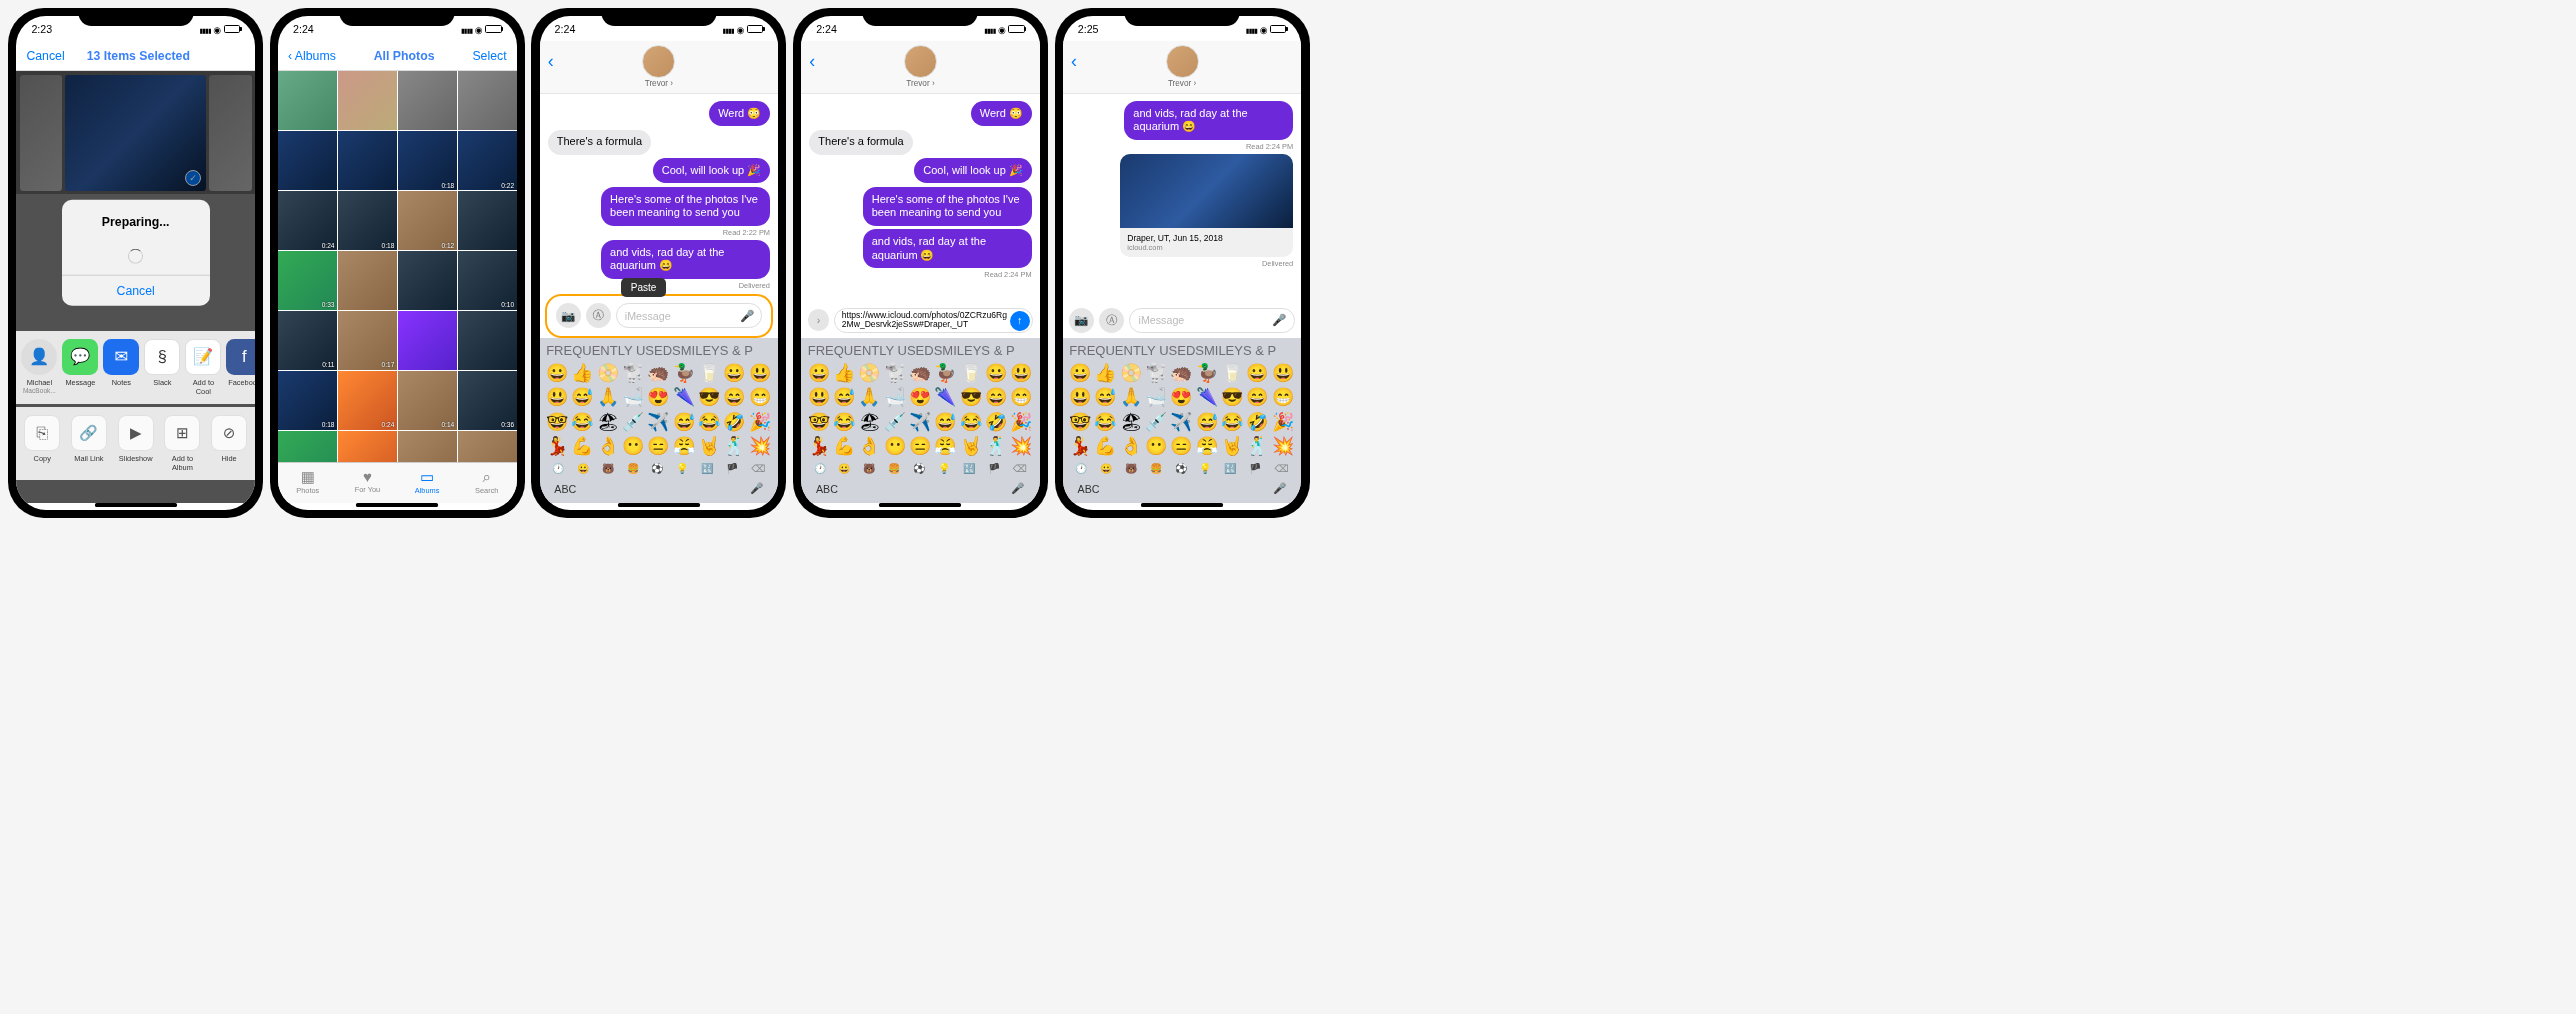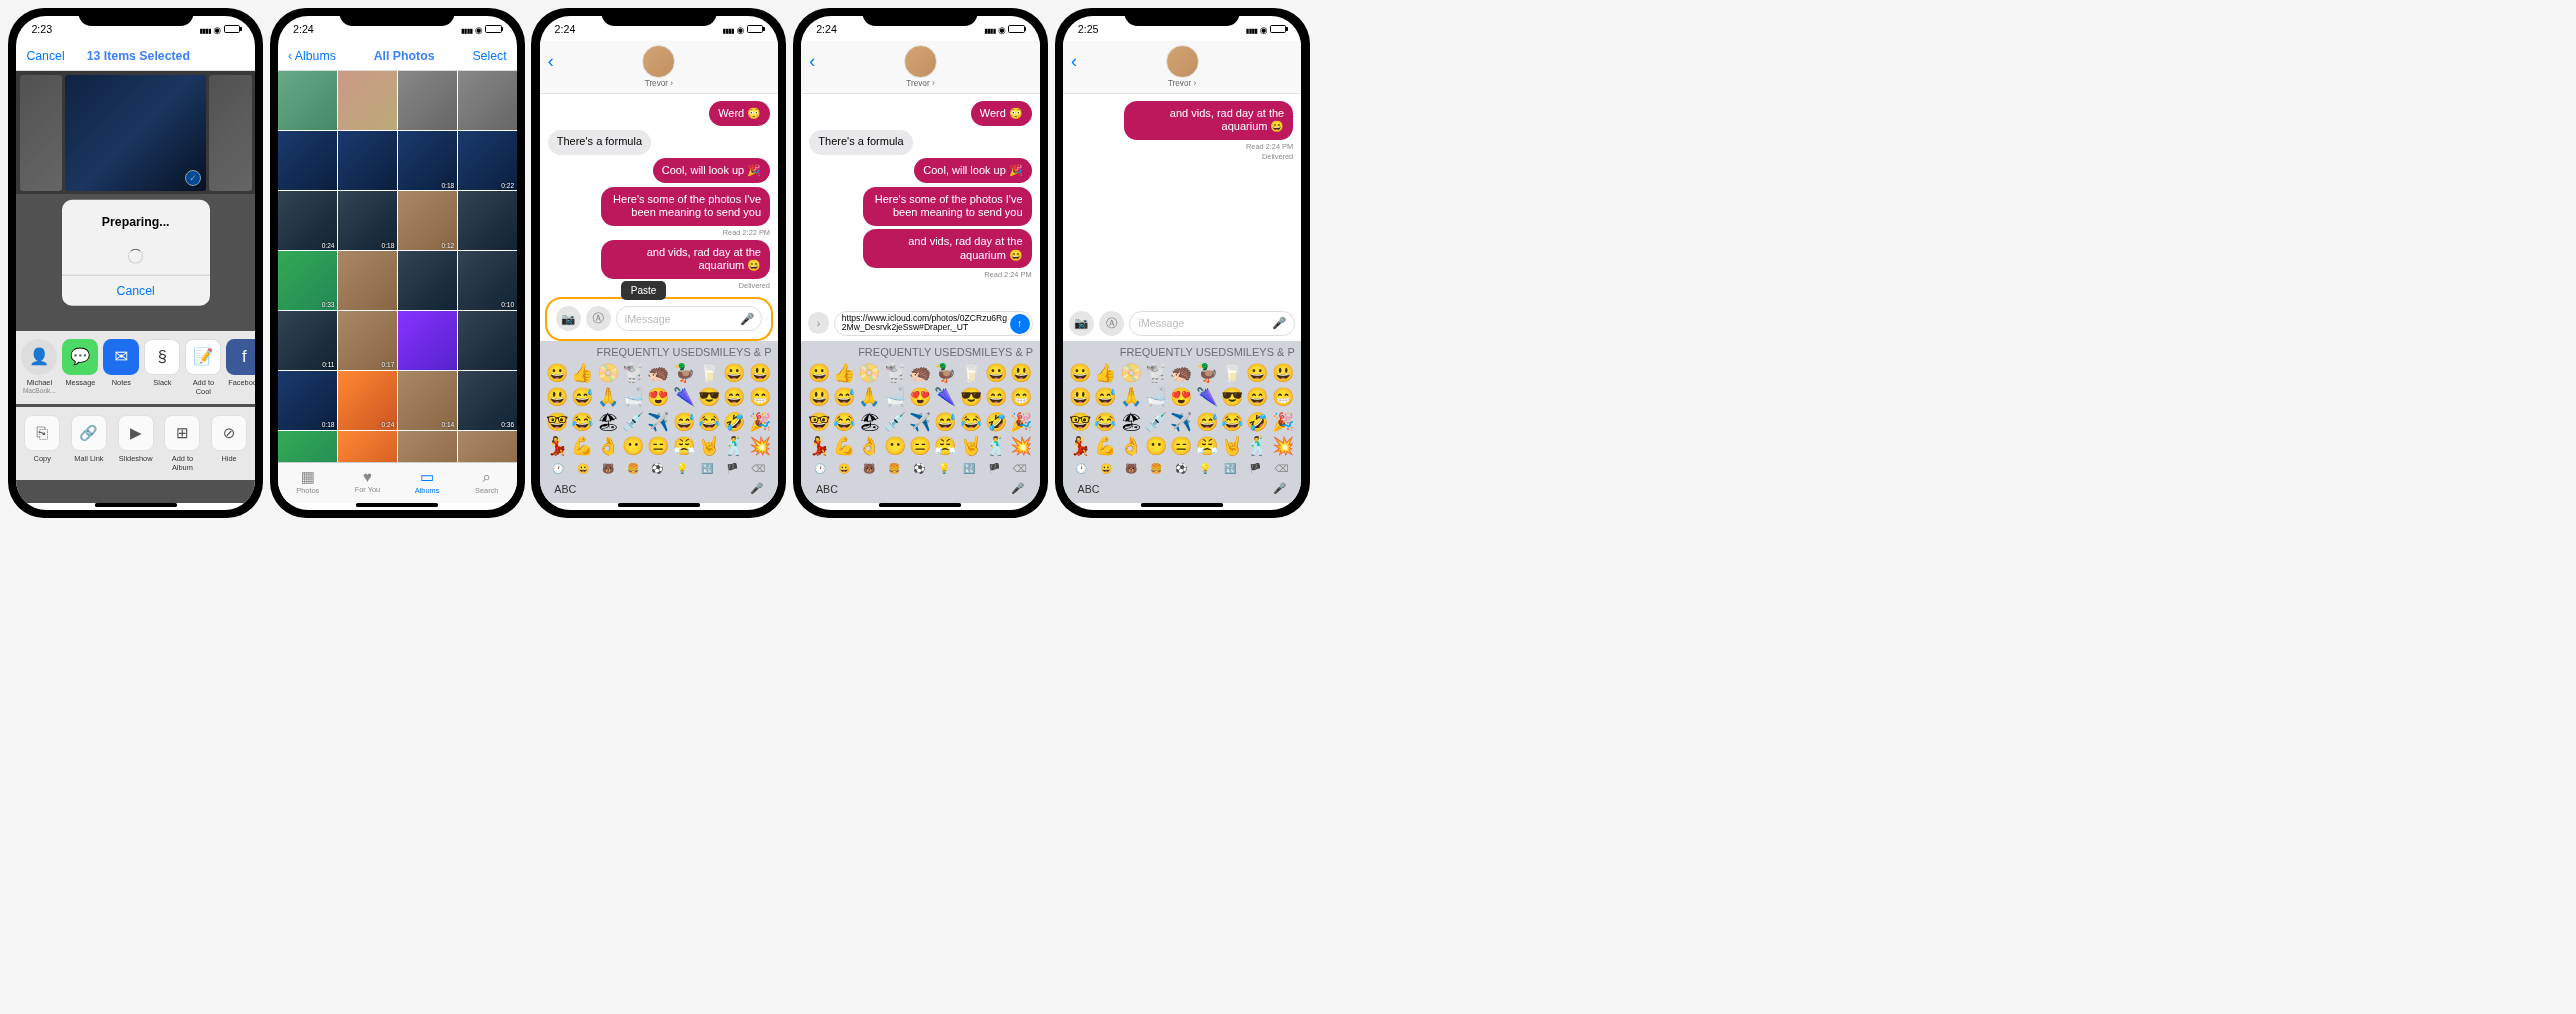--- a/index.html
+++ b/index.html
@@ -61,34 +61,34 @@
 .tab.active { color: #007aff; }
 .tab-icon { font-size: 15px; display: block; }
 
 
 .msg-header { text-align: center; padding: 3.3px 0 5px; border-bottom: 0.4px solid #e5e5e5; position: relative; background: #f8f8f8; }
 .contact-avatar { width: 33px; height: 33px; border-radius: 50%; background: linear-gradient(135deg, #d4a574, #c09060); margin: 0 auto; border: 0.8px solid #ddd; }
 .contact-name { font-size: 8.2px; color: #666; margin-top: 1.6px; }
 .back-chev { position: absolute; left: 8.2px; top: 10px; color: #007aff; font-size: 18px; }
 .conversation { flex: 1; padding: 6.6px 8.2px; overflow: hidden; display: flex; flex-direction: column; gap: 3.3px; }
 .bubble { max-width: 76%; padding: 5.8px 9px; border-radius: 13px; font-size: 11px; line-height: 1.25; }
-.sent { background: #be185d; color: #fff; align-self: flex-end; text-align: right; }
+.sent { background: #6d28d9; color: #fff; align-self: flex-end; }
 .recv { background: #e9e9eb; color: #000; align-self: flex-start; }
 .meta { font-size: 7.4px; color: #888; align-self: flex-end; margin-top: -1.6px; }
 .input-row { display: flex; align-items: center; gap: 5px; padding: 5px 6.6px; }
 .round-btn { width: 25px; height: 25px; border-radius: 50%; background: #e5e5e5; display: flex; align-items: center; justify-content: center; color: #7d7d7d; font-size: 11.5px; }
 .msg-input { flex: 1; height: 25px; border: 0.8px solid #ddd; border-radius: 12.3px; padding: 0 8.2px; display: flex; align-items: center; font-size: 10.7px; color: #bbb; position: relative; }
 .msg-input.filled { color: #000; font-size: 8.6px; line-height: 1.1; padding: 2.5px 23px 2.5px 6.6px; }
 .send-btn { position: absolute; right: 2.5px; top: 2.5px; width: 20px; height: 20px; border-radius: 50%; background: #007aff; color: #fff; display: flex; align-items: center; justify-content: center; font-size: 10.7px; }
 .mic-icon { position: absolute; right: 6.6px; color: #888; font-size: 11.5px; }
 .highlight-box { border: 2.5px solid #ffa500; border-radius: 16.4px; padding: 2.5px; }
 .paste-tip { position: absolute; background: #333; color: #fff; font-size: 10px; padding: 4.1px 10px; border-radius: 5px; top: -26px; left: 4.1px; }
 .paste-tip::after { content: ""; position: absolute; bottom: -4.1px; left: 15px; border: 4.1px solid transparent; border-top-color: #333; }
 .kbd-section { background: #d1d5db; padding: 3.3px 6.6px 0; }
-.kbd-labels { display: flex; justify-content: flex-end; font-size: 11px; color: #6d6d72; padding: 1.6px 0; }
+.kbd-labels { display: flex; justify-content: flex-start; font-size: 13px; color: #6d6d72; padding: 1.6px 0; }
 .emoji-grid { display: grid; grid-template-columns: repeat(9, 1fr); gap: 2.5px; padding: 2.5px 0; }
 .emoji-grid span { font-size: 18px; text-align: center; }
 .emoji-cats { display: flex; justify-content: space-around; padding: 3.3px 0; font-size: 10px; color: #888; }
 .abc-row { display: flex; justify-content: space-between; padding: 5px 8.2px 8.2px; font-size: 10.7px; color: #333; align-items: center; }
 .home-ind { width: 82px; height: 3.3px; background: #000; border-radius: 1.6px; margin: 0 auto 3.3px; }
 .link-card { background: #f0f0f0; border-radius: 10px; overflow: hidden; align-self: flex-end; width: 78%; }
 .link-img { height: 74px; background: linear-gradient(135deg, #1a3a6e, #2d5aa0, #0a1f3d); }
 .link-meta { padding: 5px 7.4px; font-size: 8.6px; }
 .link-sub { color: #888; font-size: 7.4px; }
 .collapse-btn { width: 21.4px; height: 21.4px; border-radius: 50%; background: #e5e5e5; color: #888; display: flex; align-items: center; justify-content: center; font-size: 10.7px; }
@@ -471,20 +471,27 @@
         </span>
     </div>
     <div class="msg-header">
       <span class="back-chev">‹</span>
       <div class="contact-avatar"></div>
       <div class="contact-name"><span>Trevor</span> ›</div>
     </div>
     <div class="conversation">
       <div class="bubble sent">and vids, rad day at the aquarium 😄</div>
       <div class="meta">Read 2:24 PM</div>
+      <div class="link-card">
+        <div class="link-img"></div>
+        <div class="link-meta">
+          <div>Draper, UT, Jun 15, 2018</div>
+          <div class="link-sub">icloud.com</div>
+        </div>
+      </div>
       <div class="meta">Delivered</div>
     </div>
     <div class="input-row">
       <div class="round-btn">
           <span>📷</span>
         </div>
       <div class="round-btn">
           <span>Ⓐ</span>
         </div>
       <div class="msg-input">

